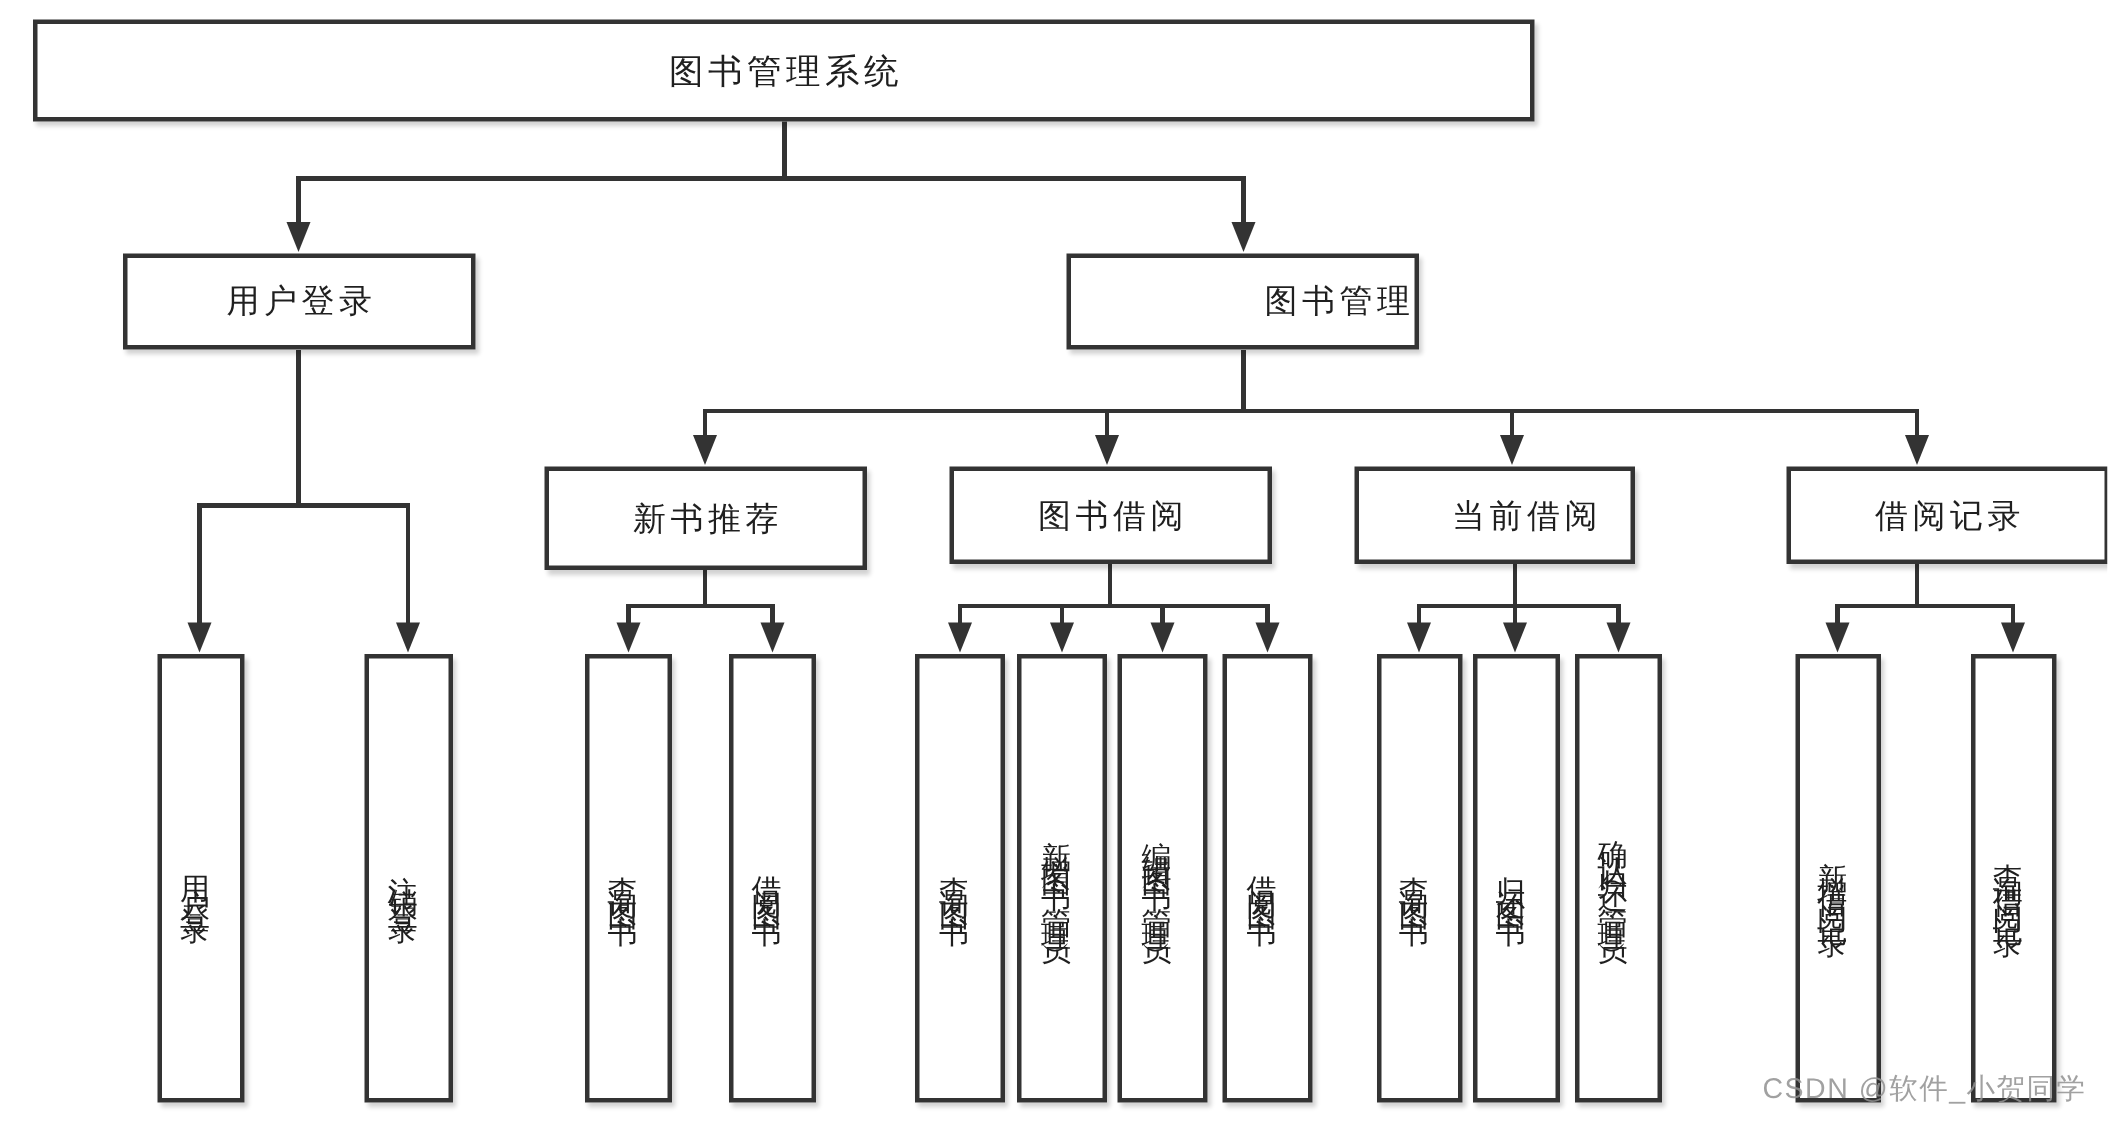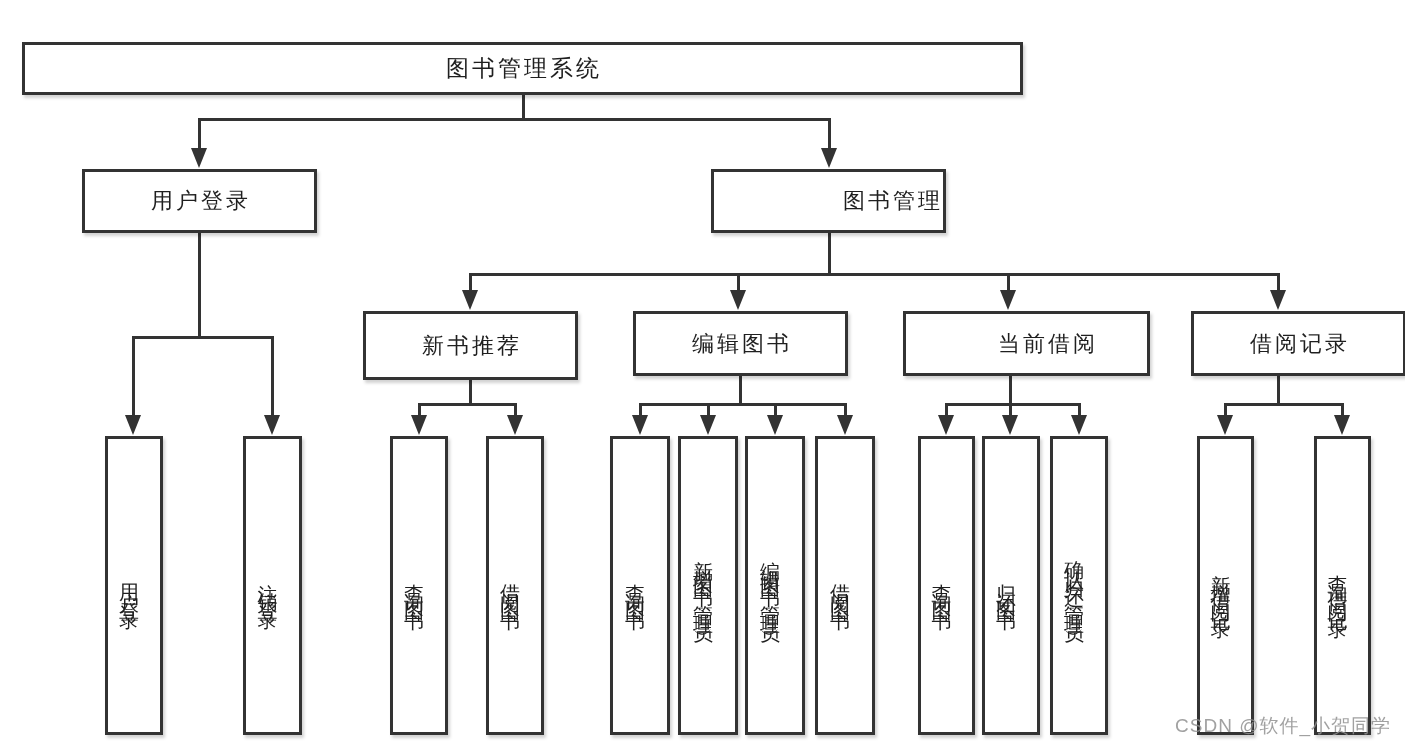--- a/index.html
+++ b/index.html
@@ -114,38 +114,38 @@
       <polygon points="767,415 783,415 775,435"></polygon>
       <polygon points="837,415 853,415 845,435"></polygon>
       <polygon points="938,415 954,415 946,435"></polygon>
       <polygon points="1002,415 1018,415 1010,435"></polygon>
       <polygon points="1071,415 1087,415 1079,435"></polygon>
       <polygon points="1217,415 1233,415 1225,435"></polygon>
       <polygon points="1334,415 1350,415 1342,435"></polygon>
     </g>
   </svg>
 
-  <div class="box" style="left:22px; top:13px; width:1001px; height:53px;margin-top:29px;">
+  <div class="box" style="left:22px; top:13px; width:1001px; height:68px;">
     <span class="h-label root-label">图书管理系统</span>
   </div>
 
   <div class="box" style="left:82px; top:169px; width:235px; height:64px;">
     <span class="h-label">用户登录</span>
   </div>
   <div class="box" style="left:711px; top:169px; width:235px; height:64px;justify-content:flex-end;">
     <span class="h-label">图书管理</span>
   </div>
 
   <div class="box" style="left:363px; top:311px; width:215px; height:69px;">
     <span class="h-label">新书推荐</span>
   </div>
   <div class="box" style="left:633px; top:311px; width:215px; height:65px;">
-    <span class="h-label">编辑图书</span>
+    <span class="h-label">图书借阅</span>
   </div>
-  <div class="box" style="left:903px; top:311px; width:247px; height:65px;padding-left:40px;">
+  <div class="box" style="left:903px; top:311px; width:187px; height:65px;padding-left:40px;">
     <span class="h-label">当前借阅</span>
   </div>
   <div class="box" style="left:1171px; top:311px; width:215px; height:65px;margin-left:20px;">
     <span class="h-label">借阅记录</span>
   </div>
 
   <div class="box" style="left:105px; top:436px; width:58px; height:299px;">
     <span class="v-label">用户登录</span>
   </div>
   <div class="box" style="left:243px; top:436px; width:59px; height:299px;">

